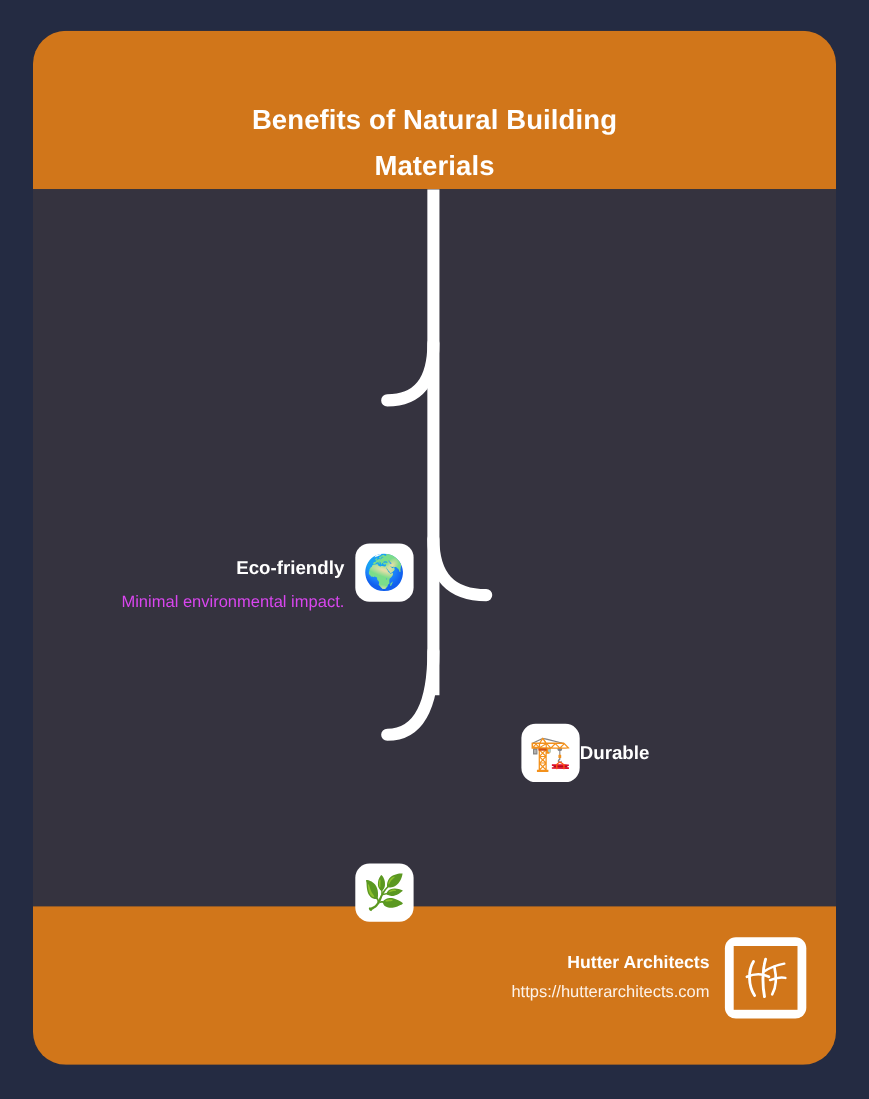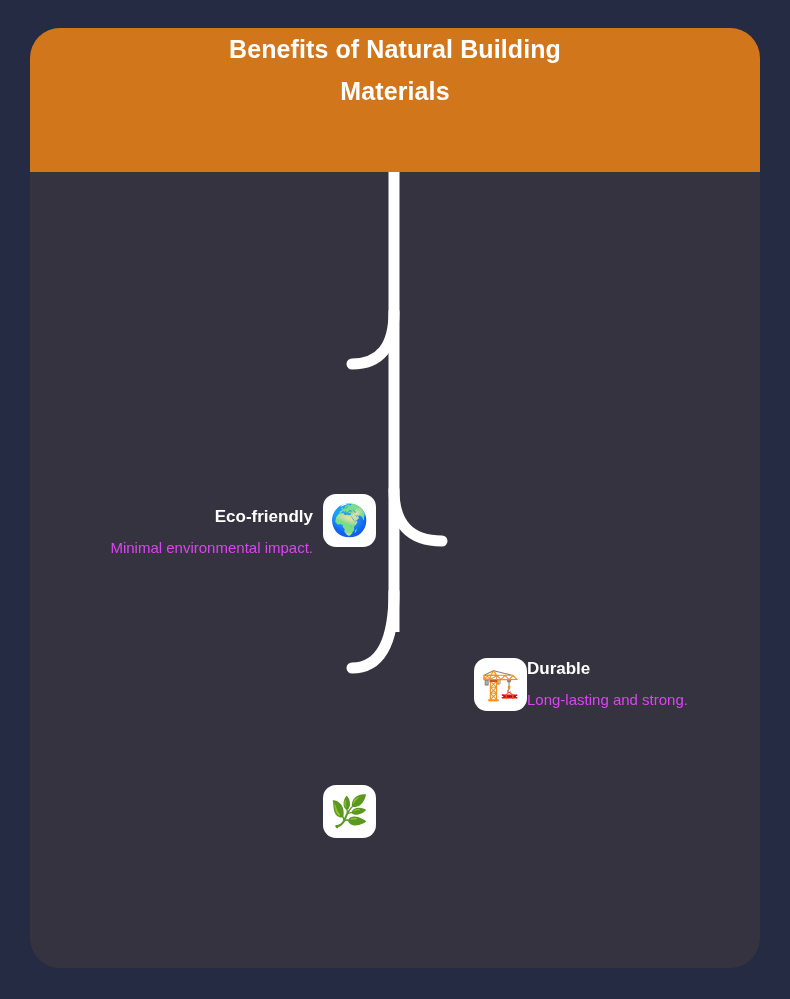--- a/index.html
+++ b/index.html
@@ -35,21 +35,21 @@
 
   
   .card-header {
     position: absolute;
     left: 0;
     top: 0;
     width: 730px;
     height: 144px;
     background: #d1761a;
     display: flex;
-    align-items: flex-start;
+    align-items: flex-end;
     justify-content: center;
   }
   .card-title {
     width: 420px;
     text-align: center;
     color: #ffffff;
     font-size: 25px;
     font-weight: bold;
     line-height: 42px;
     letter-spacing: 0.1px;
@@ -224,25 +224,46 @@
           <div class="node-title">Eco-friendly</div>
           <div class="node-desc">Minimal environmental impact.</div>
         </div>
         <div class="node-icon">🌍</div>
       </div>
 
       <div class="node right" id="node-dur">
         <div class="node-icon">🏗️</div>
         <div class="node-text">
           <div class="node-title">Durable</div>
-          <div class="node-desc">Long-lasting and strong.</div>
         </div>
       </div>
 
       <div class="node left" id="node-heal">
         <div class="node-icon">🌿</div>
       </div>
 
     </div>
 
+    <div class="card-footer">
+      <div class="footer-inner">
+        <div class="footer-text">
+          <div class="footer-brand">Hutter Architects</div>
+          <div class="footer-url">https://hutterarchitects.com</div>
+        </div>
+        <div class="footer-logo">
+          <div class="footer-logo-inner">
+            <svg width="50" height="50" viewBox="0 0 50 50">
+              <g stroke="#ffffff" fill="none" stroke-linecap="round">
+                <path d="M 14 10 C 9 18, 9 32, 15 41" stroke-width="2.6"></path>
+                <path d="M 25 8 C 22 18, 22 32, 24 42" stroke-width="2.6"></path>
+                <path d="M 8 24 C 15 21, 22 21, 28 24" stroke-width="2.4"></path>
+                <path d="M 24 19 C 30 15, 36 13, 42 12" stroke-width="2.2"></path>
+                <path d="M 33 15 C 35 24, 35 33, 31 40" stroke-width="2.4"></path>
+                <path d="M 29 27 C 34 25, 39 24, 43 25" stroke-width="2.2"></path>
+              </g>
+            </svg>
+          </div>
+        </div>
+      </div>
+    </div>
 
   </div>
 </div>
 
 </body></html>

